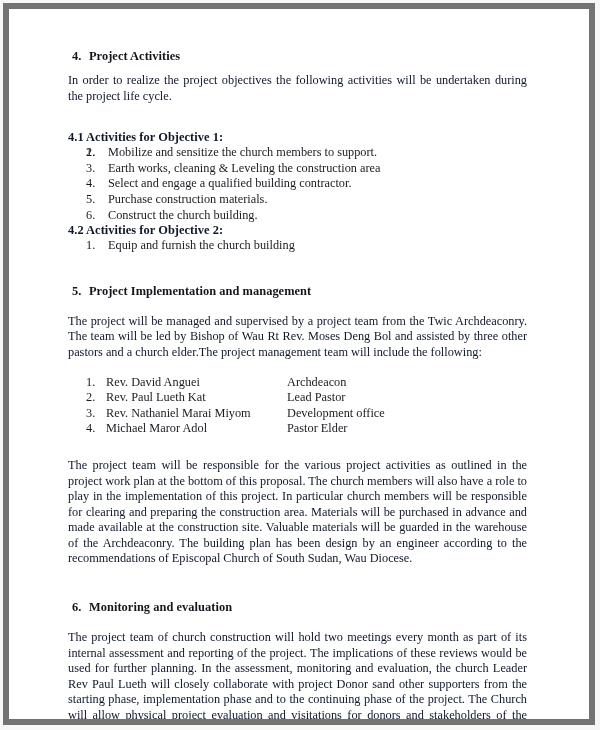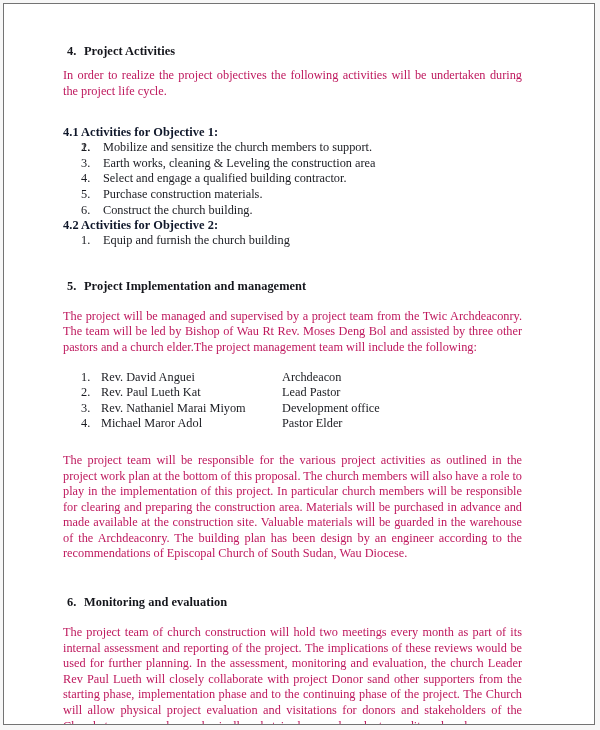--- a/index.html
+++ b/index.html
@@ -12,21 +12,21 @@
     background: #f7f7f7;
     font-family: "Liberation Serif", "DejaVu Serif", serif;
   }
   .page {
     position: absolute;
     left: 3px;
     top: 3px;
     width: 592px;
     height: 722px;
     background: #ffffff;
-    border: 1px solid #737373;
+    border: 6px solid #737373;
     box-sizing: border-box;
     overflow: hidden;
   }
   .content {
     position: absolute;
     left: 59px;
     top: 40px;
     width: 459px;
   }
 
@@ -49,21 +49,21 @@
     font-size: 12.4px;
     color: #0f172a;
     line-height: 15px;
     margin: 0;
     letter-spacing: 0.05px;
   }
 
   
   p.body {
     font-size: 12.3px;
-    color: #be185d;
+    color: #0f172a;
     line-height: 15.6px;
     margin: 0;
     text-align: justify;
   }
 
   
   ol.doclist {
     margin: 0;
     padding: 0;
     list-style: none;

